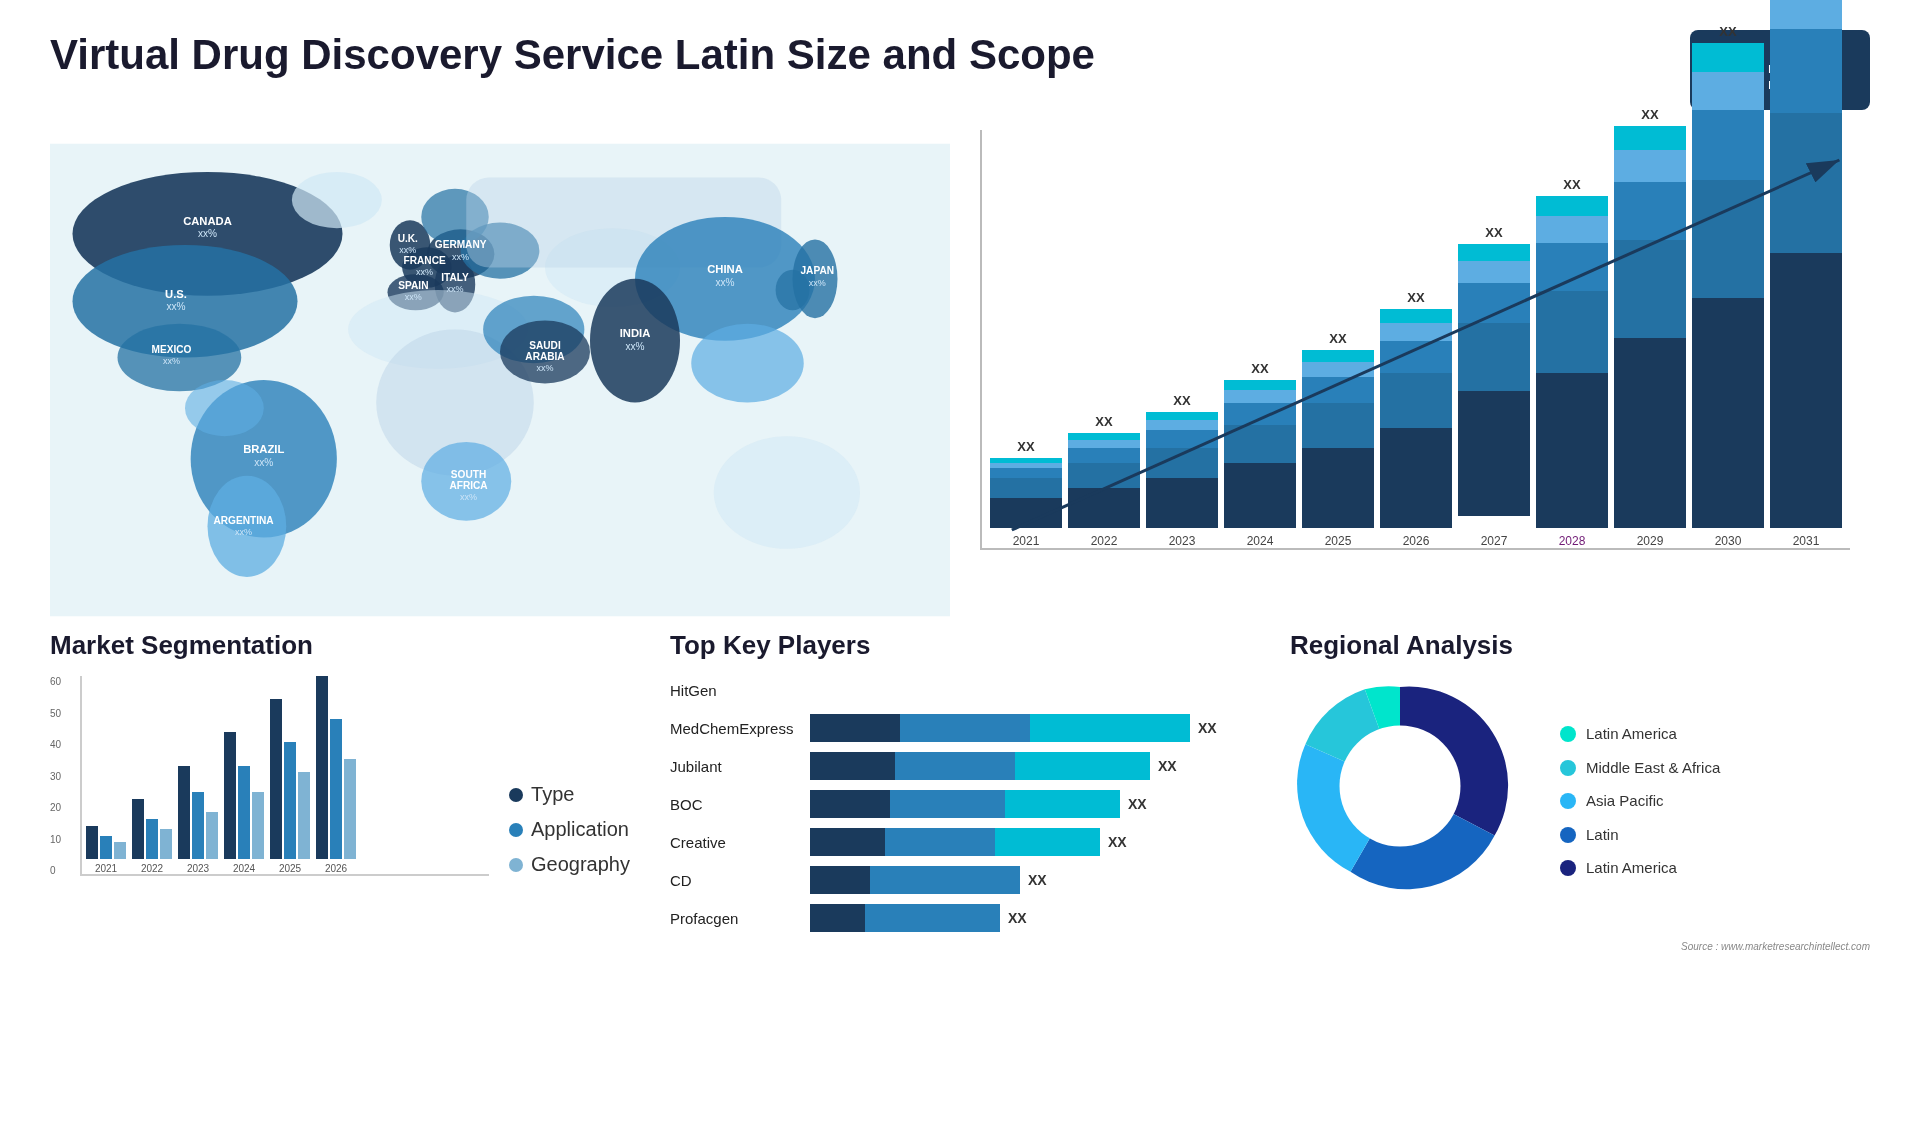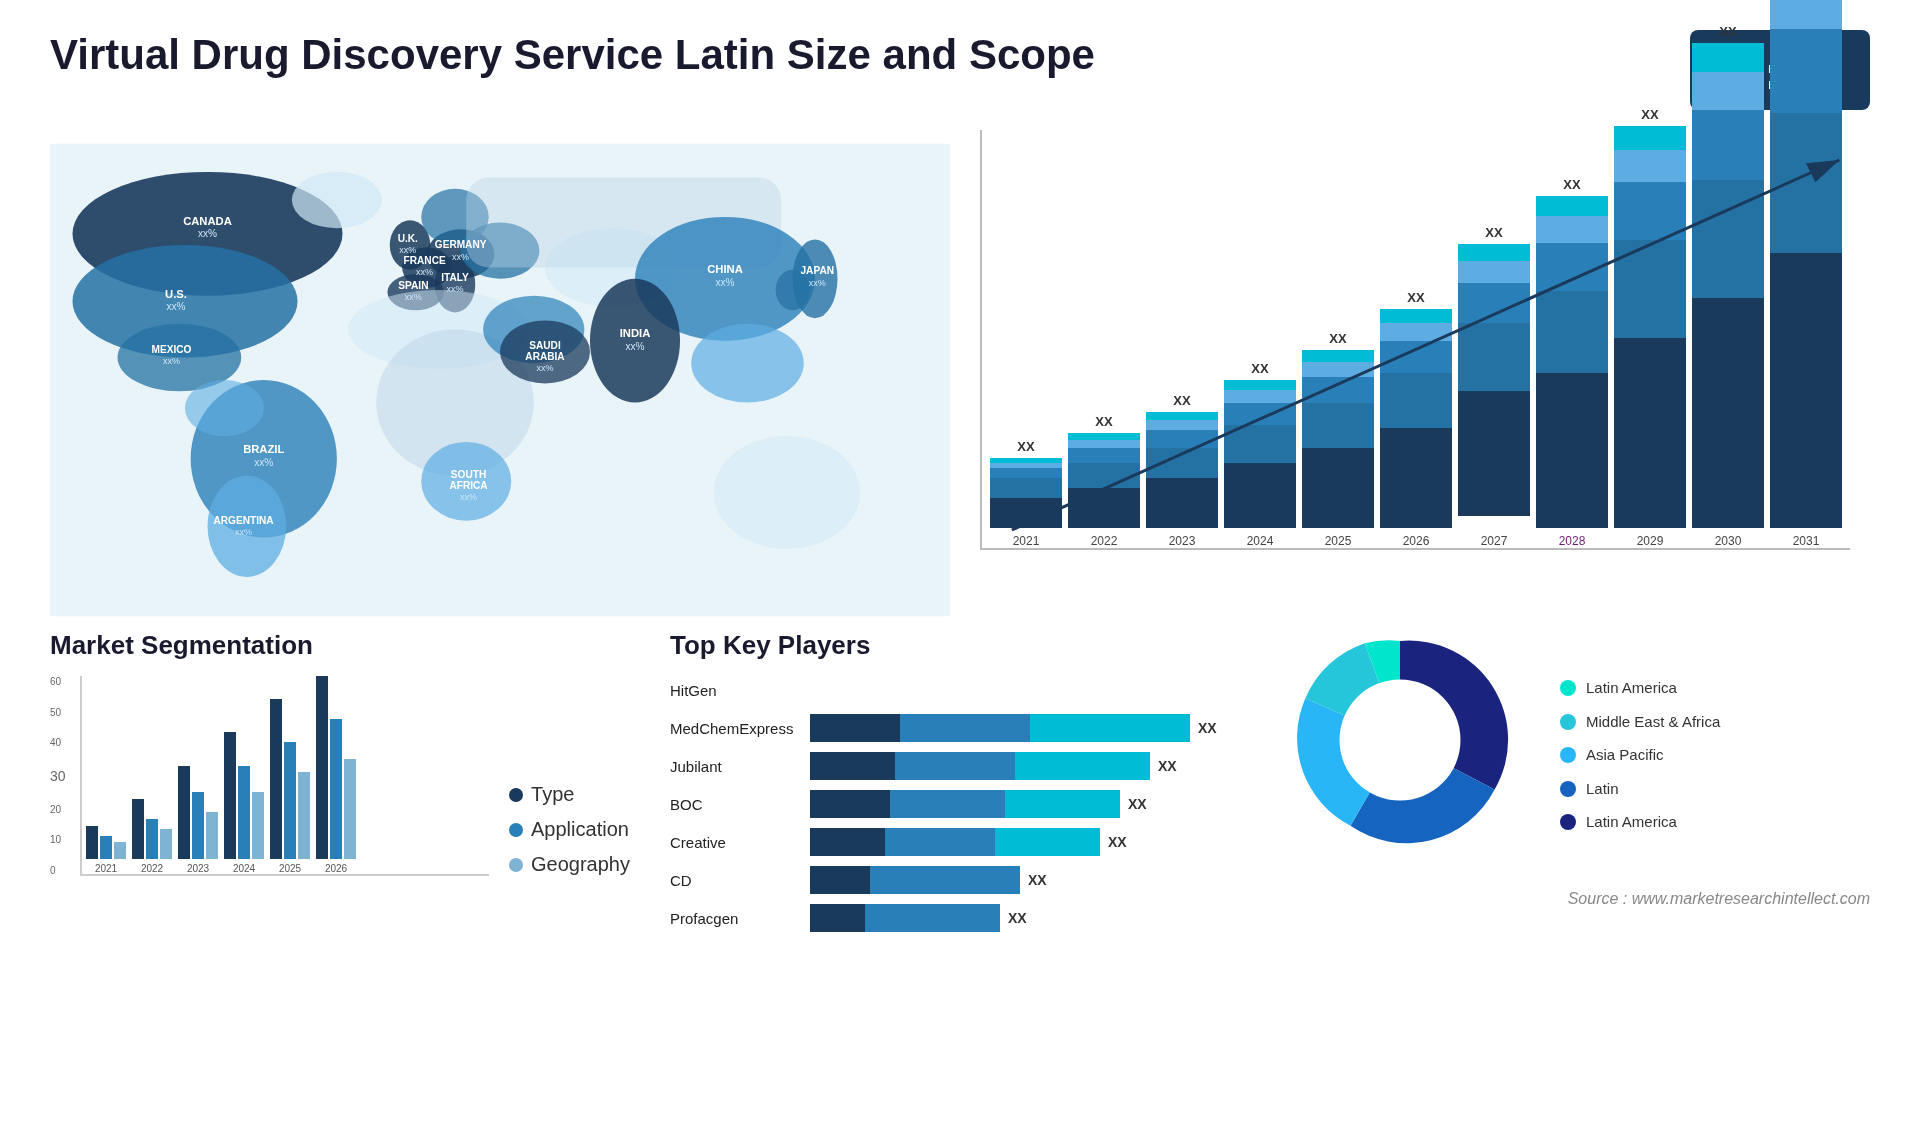--- a/index.html
+++ b/index.html
@@ -194,21 +194,21 @@
       margin-top: 2px;
     }
 
     .regional-text {
       font-size: 15px;
       color: #333;
       line-height: 1.3;
     }
 
     .source-text {
-      font-size: 16px;
+      font-size: 10px;
       color: #888;
       text-align: right;
       margin-top: 5px;
       font-style: italic;
     }
   </style>
 </head>
 <body>
 
 <div class="page-container">
@@ -482,21 +482,21 @@
 
     <div>
       <h2 class="section-title">Market Segmentation</h2>
       <div style="display:flex;gap:20px;align-items:flex-end;">
 
         <div style="flex:1;position:relative;padding-left:30px;">
           <div style="position:absolute;left:0;top:0;height:200px;display:flex;flex-direction:column-reverse;justify-content:space-between;">
             <span style="font-size:10px;color:#666;">0</span>
             <span style="font-size:10px;color:#666;">10</span>
             <span style="font-size:10px;color:#666;">20</span>
-            <span style="font-size:14px;color:#666;">30</span>
+            <span style="font-size:10px;color:#666;">30</span>
             <span style="font-size:10px;color:#666;">40</span>
             <span style="font-size:10px;color:#666;">50</span>
             <span style="font-size:10px;color:#666;">60</span>
           </div>
           <div style="display:flex;align-items:flex-end;height:200px;gap:6px;border-left:2px solid #ccc;border-bottom:2px solid #ccc;padding:0 4px;">
 
             <div style="display:flex;flex-direction:column;align-items:center;">
               <div style="display:flex;gap:2px;align-items:flex-end;">
                 <div style="width:12px;height:33px;background:#1a3a5c;"></div>
                 <div style="width:12px;height:23px;background:#2980b9;"></div>
@@ -647,20 +647,21 @@
               <div class="player-bar-seg1" style="width:55px;height:28px;"></div>
               <div class="player-bar-seg2" style="width:135px;height:28px;"></div>
             </div>
             <span class="player-xx">XX</span>
           </div>
         </div>
       </div>
     </div>
 
     <div>
+      <h2 class="section-title">Regional Analysis</h2>
       <div class="regional-content">
 
         <div class="donut-container">
           <svg viewBox="0 0 200 200" width="220" height="220">
 
             <path d="M100,100 L100,10 A90,90 0 0,1 186,145 Z" fill="#1a237e"></path>
 
             <path d="M100,100 L186,145 A90,90 0 0,1 55,178 Z" fill="#1565c0"></path>
 
             <path d="M100,100 L55,178 A90,90 0 0,1 14,62 Z" fill="#29b6f6"></path>

